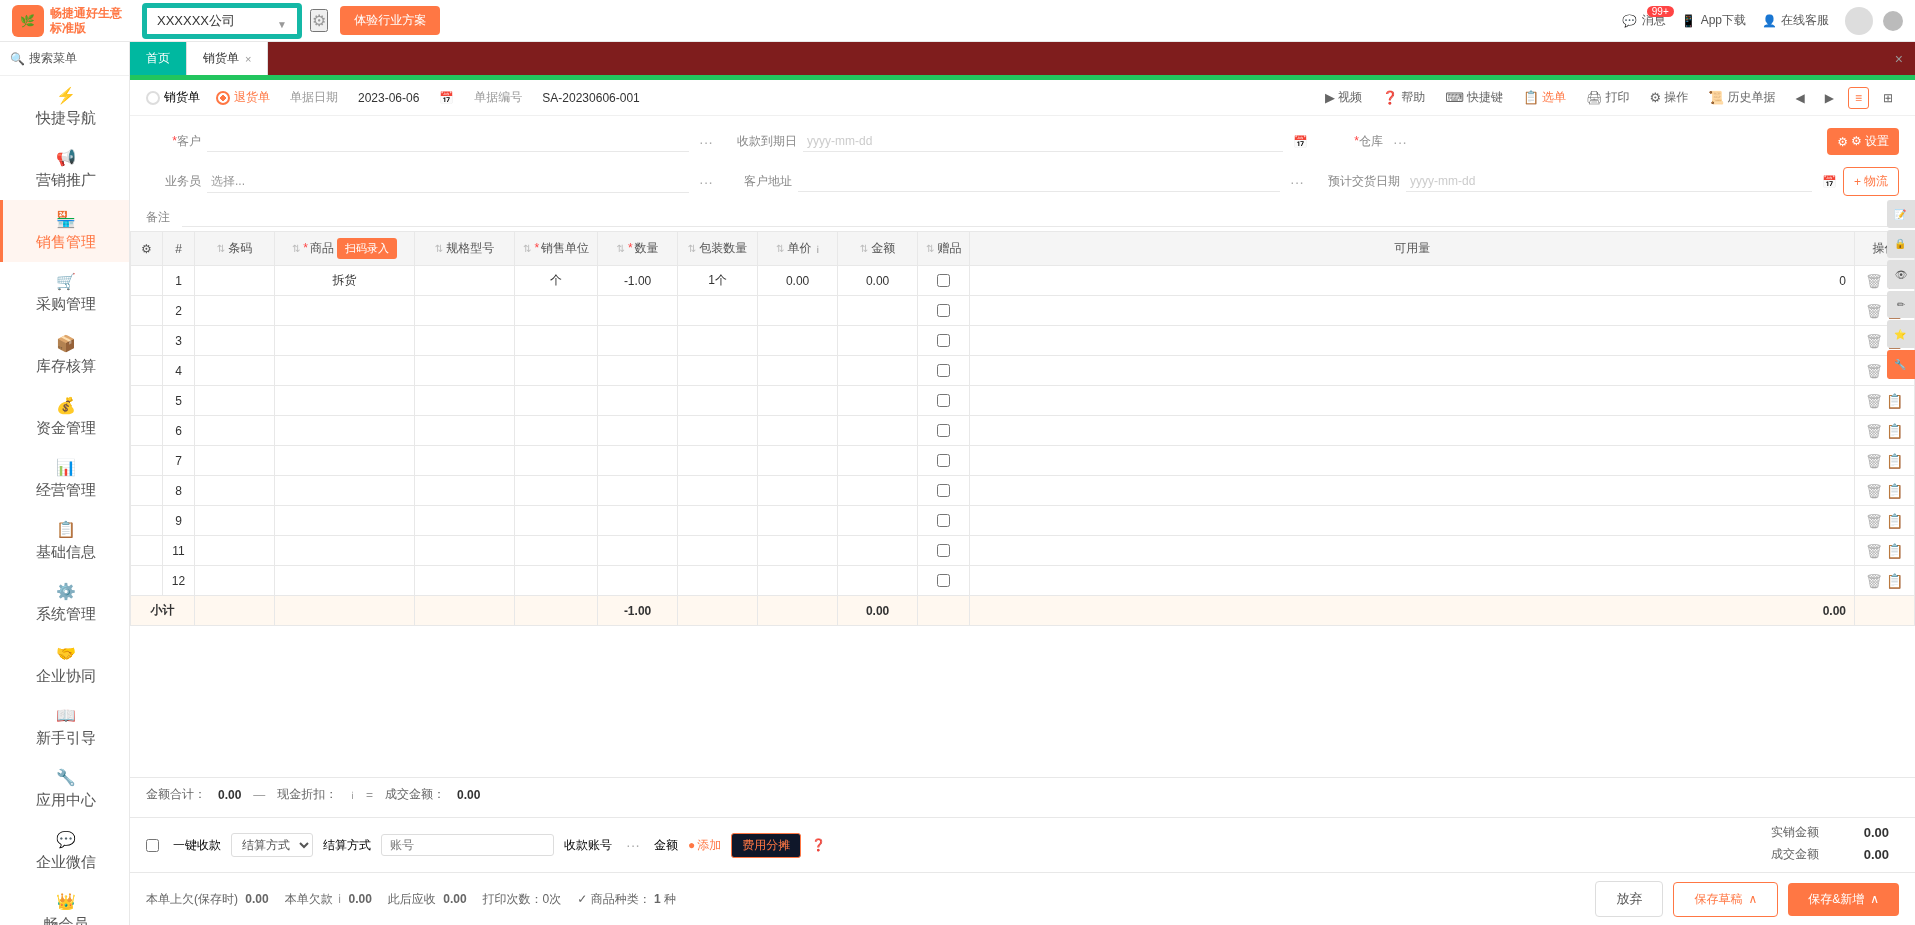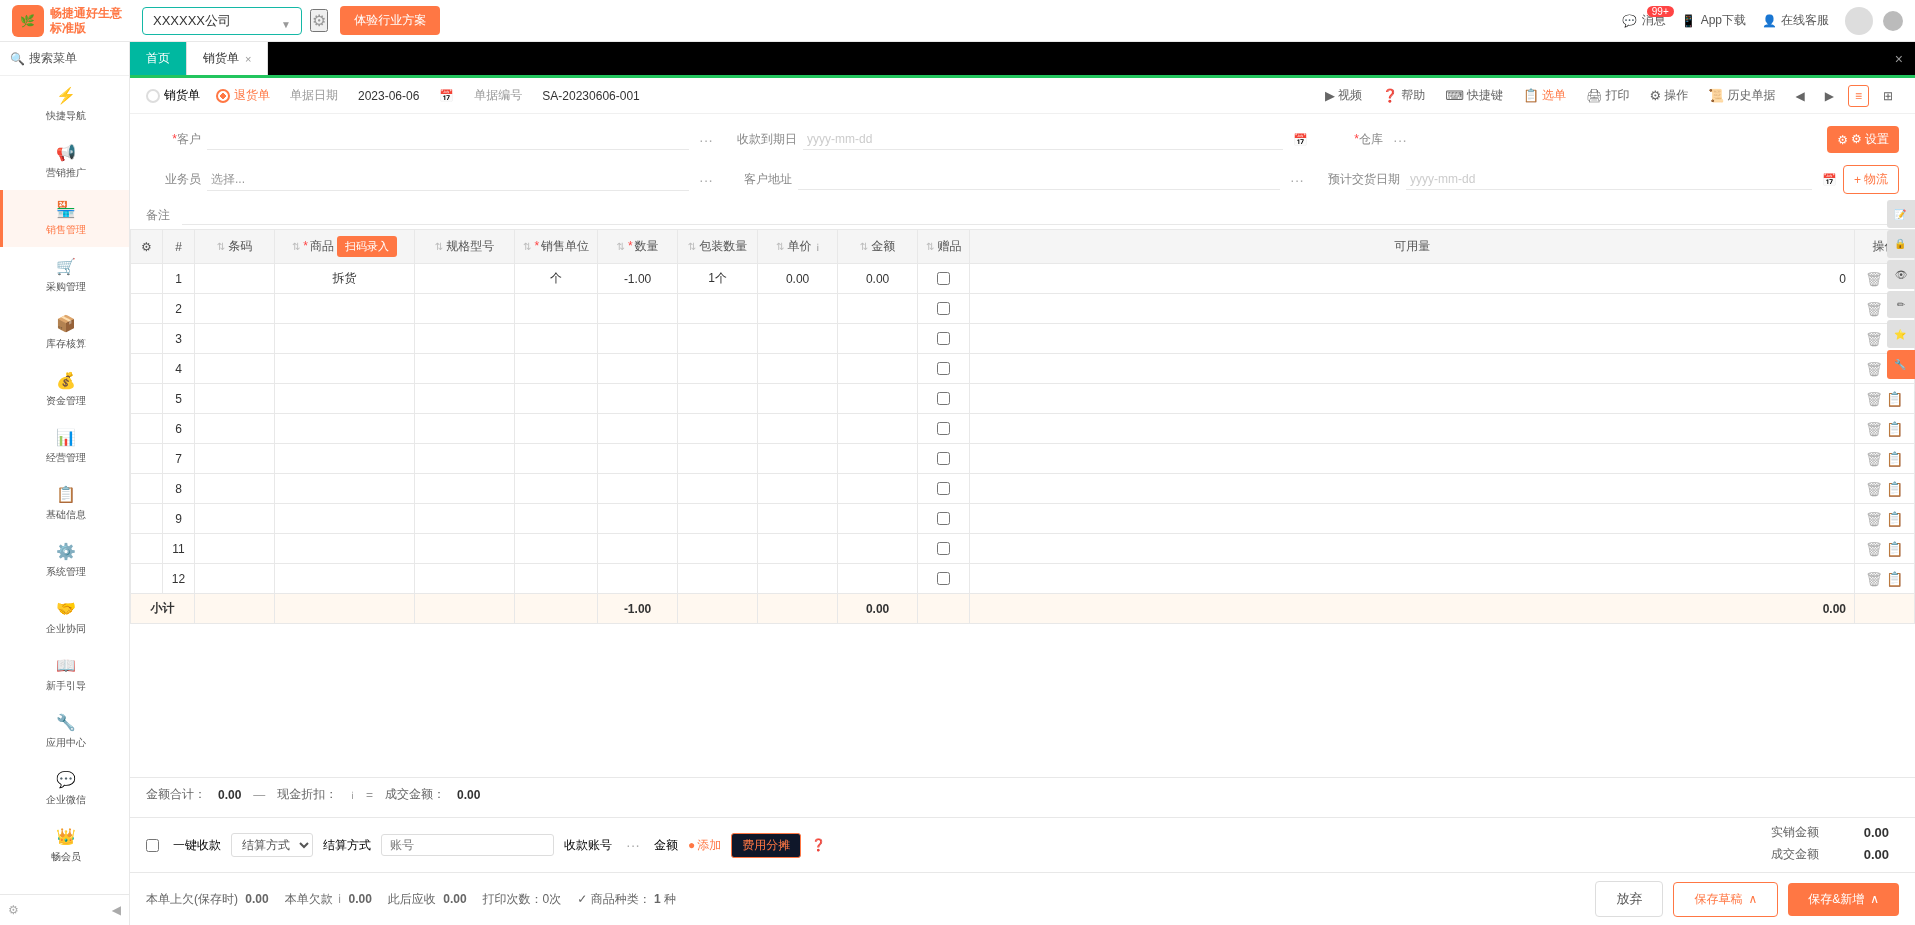--- a/index.html
+++ b/index.html
@@ -3,47 +3,47 @@
   <meta charset="utf-8">
   <style>
     * { box-sizing: border-box; margin: 0; padding: 0; font-family: 'Microsoft YaHei', Arial, sans-serif; font-size: 12px; }
     body { display: flex; flex-direction: column; height: 925px; width: 1915px; overflow: hidden; background: #f0f2f5; }
 
     
     .top-bar { height: 42px; background: #fff; display: flex; align-items: center; padding: 0 12px; border-bottom: 1px solid #e8e8e8; flex-shrink: 0; }
     .logo-area { display: flex; align-items: center; gap: 6px; width: 130px; }
     .logo-icon { width: 32px; height: 32px; background: #ff7744; border-radius: 6px; display: flex; align-items: center; justify-content: center; color: white; font-size: 16px; }
     .logo-text { color: #ff7744; font-size: 11px; font-weight: bold; line-height: 1.2; }
-    .company-selector { display: flex; align-items: flex-end; gap: 18px; border: 1px solid #14b8a6; border-radius: 4px; padding: 4px 10px; cursor: pointer; min-width: 160px; }
+    .company-selector { display: flex; align-items: flex-end; gap: 18px; border: 5px solid #14b8a6; border-radius: 4px; padding: 4px 10px; cursor: pointer; min-width: 160px; }
     .company-name { font-size: 13px; color: #333; }
     .chevron-down { color: #999; font-size: 10px; margin-left: auto; }
     .gear-btn { margin-left: 8px; color: #999; cursor: pointer; font-size: 16px; }
     .trial-btn { margin-left: 12px; background: #ff7744; color: white; border: none; border-radius: 4px; padding: 6px 14px; cursor: pointer; font-size: 12px; }
     .top-right { margin-left: auto; display: flex; align-items: center; gap: 16px; }
     .top-right-item { display: flex; align-items: center; gap: 4px; cursor: pointer; color: #555; font-size: 12px; position: relative; }
     .badge { background: #ff4444; color: white; border-radius: 10px; padding: 0 5px; font-size: 10px; position: absolute; top: -6px; right: -8px; }
     .avatar { width: 28px; height: 28px; background: #ddd; border-radius: 50%; }
 
     
     .main-layout { display: flex; flex: 1; overflow: hidden; }
 
     
     .sidebar { width: 130px; background: #fff; border-right: 1px solid #e8e8e8; display: flex; flex-direction: column; flex-shrink: 0; }
     .sidebar-item { display: flex; flex-direction: column; align-items: center; padding: 10px 0; cursor: pointer; color: #555; gap: 4px; border-left: 3px solid transparent; }
     .sidebar-item.active { background: #fff5f0; color: #ff7744; border-left-color: #ff7744; }
     .sidebar-item .icon { font-size: 16px; }
-    .sidebar-item .label { font-size: 10px; }
+    .sidebar-item .label { font-size: 15px; }
     .sidebar-search { display: flex; align-items: center; gap: 4px; padding: 8px 10px; border-bottom: 1px solid #f0f0f0; cursor: pointer; color: #555; }
     .sidebar-bottom { margin-top: auto; border-top: 1px solid #e8e8e8; padding: 8px; display: flex; align-items: center; justify-content: space-between; }
 
     
     .content-area { flex: 1; display: flex; flex-direction: column; overflow: hidden; background: #f5f5f5; }
 
     
-    .tab-bar { display: flex; align-items: center; background: #000000; border-bottom: 3px solid #22c55e; flex-shrink: 0; }
+    .tab-bar { display: flex; align-items: center; background: #7f1d1d; border-bottom: 5px solid #22c55e; flex-shrink: 0; }
     .tab { display: flex; align-items: center; gap: 6px; padding: 8px 16px; cursor: pointer; background: #f0f0f0; color: #666; border-right: 1px solid #ddd; font-size: 13px; }
     .tab.active { background: #fff; color: #333; }
     .tab-close { color: #999; font-size: 11px; cursor: pointer; }
     .tab-home { background: #00b8a0; color: white; }
     .tab-close-btn { margin-left: auto; padding: 8px 12px; cursor: pointer; color: #999; font-size: 14px; }
     .radio-item { display: flex; align-items: center; gap: 4px; cursor: pointer; }
     .radio-circle { width: 14px; height: 14px; border: 2px solid #ddd; border-radius: 50%; }
     .radio-circle.active { border-color: #ff7744; background: radial-gradient(circle, #ff7744 40%, white 40%); }
     .field-label { color: #999; font-size: 12px; white-space: nowrap; }
     .field-value { color: #333; font-size: 12px; }

